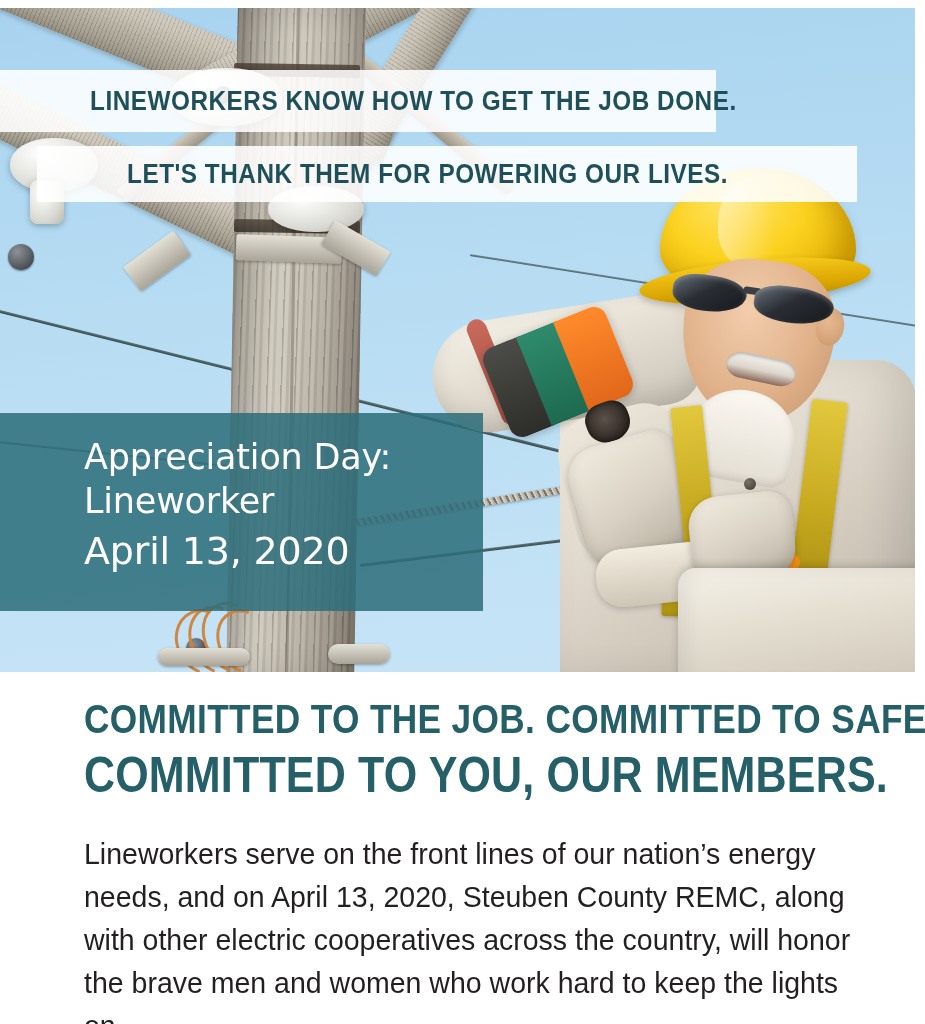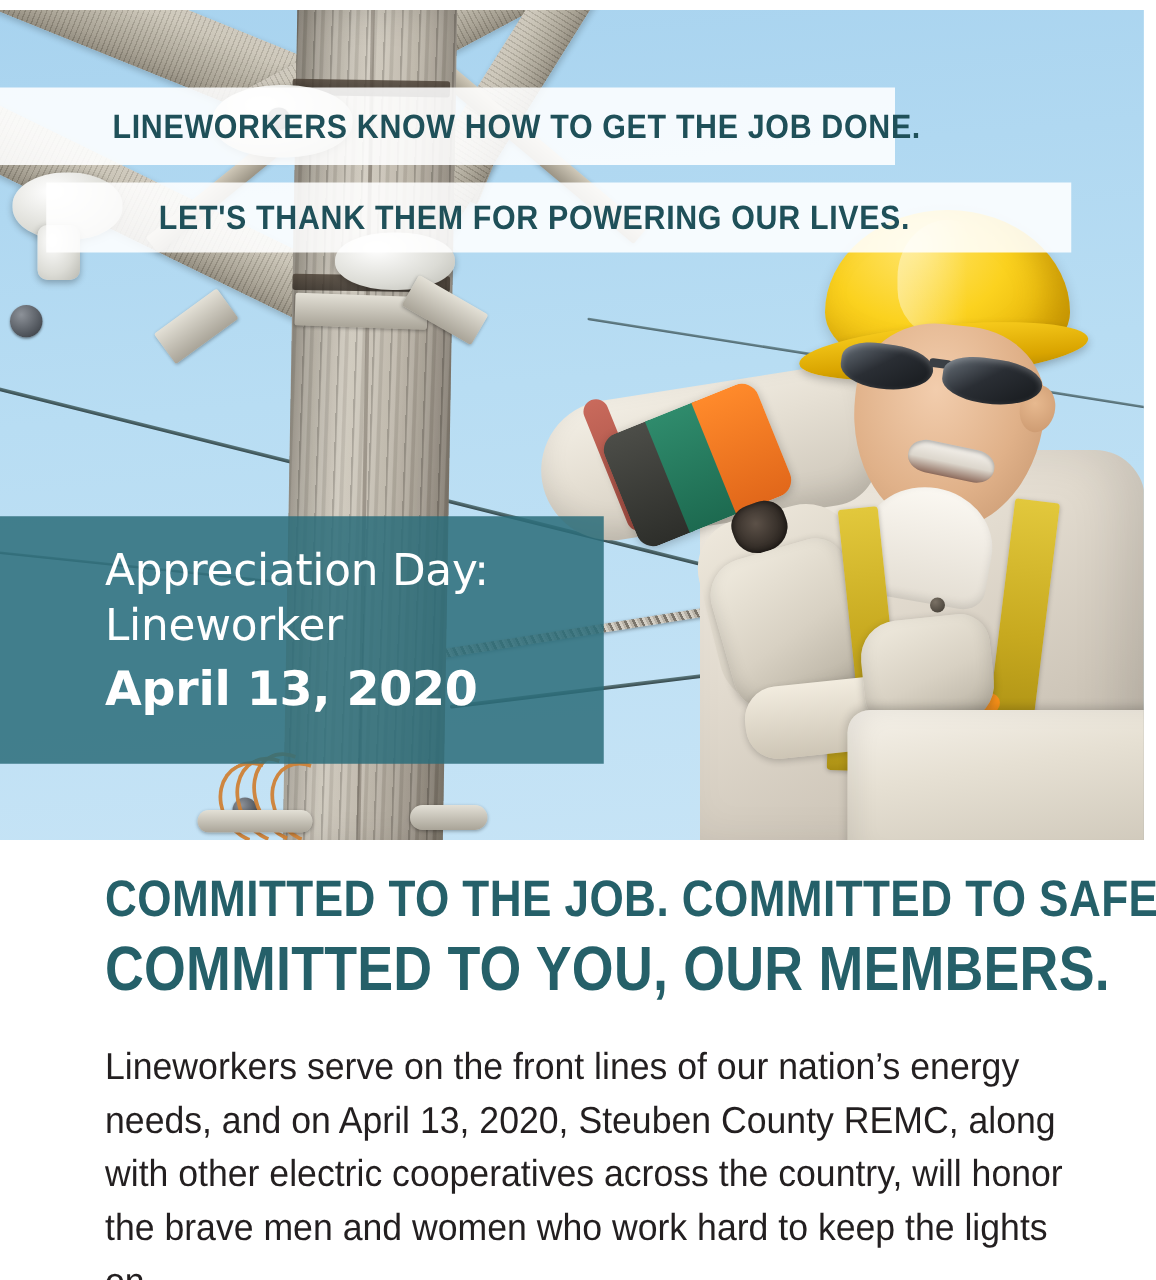--- a/index.html
+++ b/index.html
@@ -382,21 +382,21 @@
     line-height: 44px;
     font-weight: 400;
     letter-spacing: -.2px;
     white-space: nowrap;
   }
   .teal-date {
     color: #ffffff;
     font-family: "DejaVu Sans", sans-serif;
     font-size: 38px;
     line-height: 56px;
-    font-weight: bold;
+    font-weight: normal;
     letter-spacing: -.2px;
     white-space: nowrap;
   }
 
   
   .lower {
     position: absolute;
     left: 0; top: 672px;
     width: 925px; height: 352px;
     background: #ffffff;

